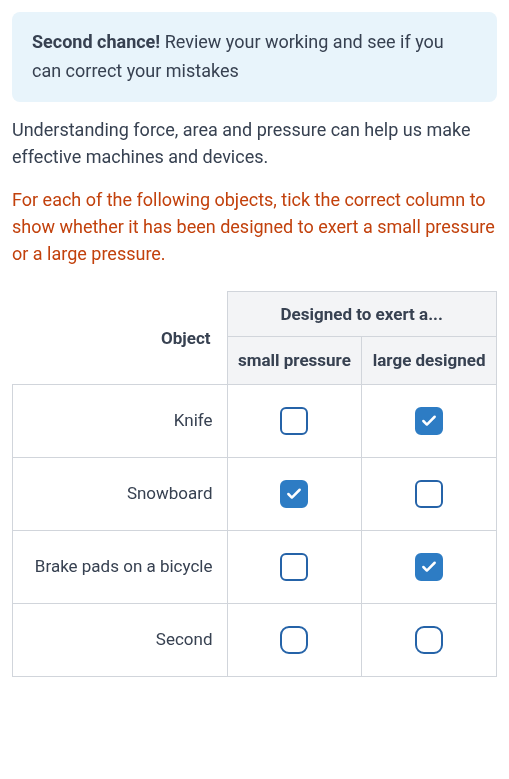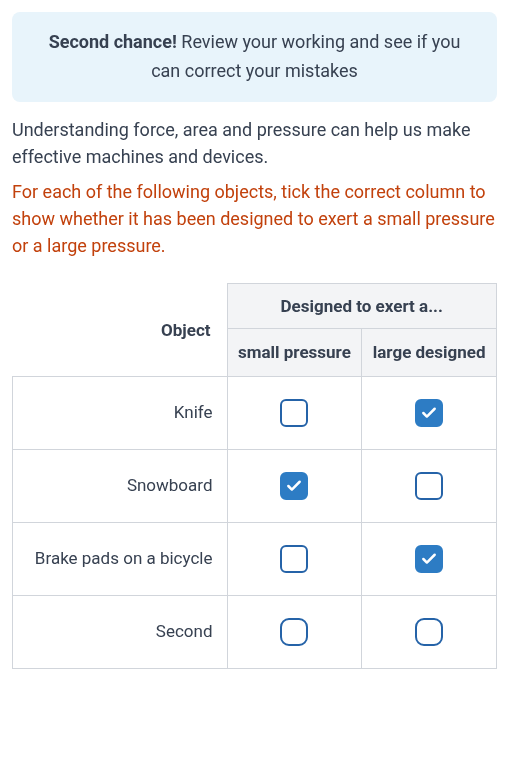--- a/index.html
+++ b/index.html
@@ -11,34 +11,34 @@
       font-family: -apple-system, BlinkMacSystemFont, 'Segoe UI', Roboto, sans-serif;
       color: #2d3748;
       width: 509px;
       padding: 12px;
       background: #fff;
     }
     .alert {
       background: #e8f4fb;
       border-radius: 8px;
       padding: 16px 20px;
-      text-align: center;
+      text-align: left;
       font-size: 18px;
       line-height: 1.6;
       color: #374151;
       margin-bottom: 14px;
     }
     .alert strong {
       font-weight: 700;
     }
     .intro {
       font-size: 18px;
       line-height: 1.5;
       color: #374151;
-      margin-bottom: 8px;
+      margin-bottom: 16px;
     }
     .instruction {
       font-size: 18px;
       line-height: 1.5;
       color: #c2410c;
       margin-bottom: 24px;
     }
     table {
       width: 100%;
       border-collapse: collapse;

